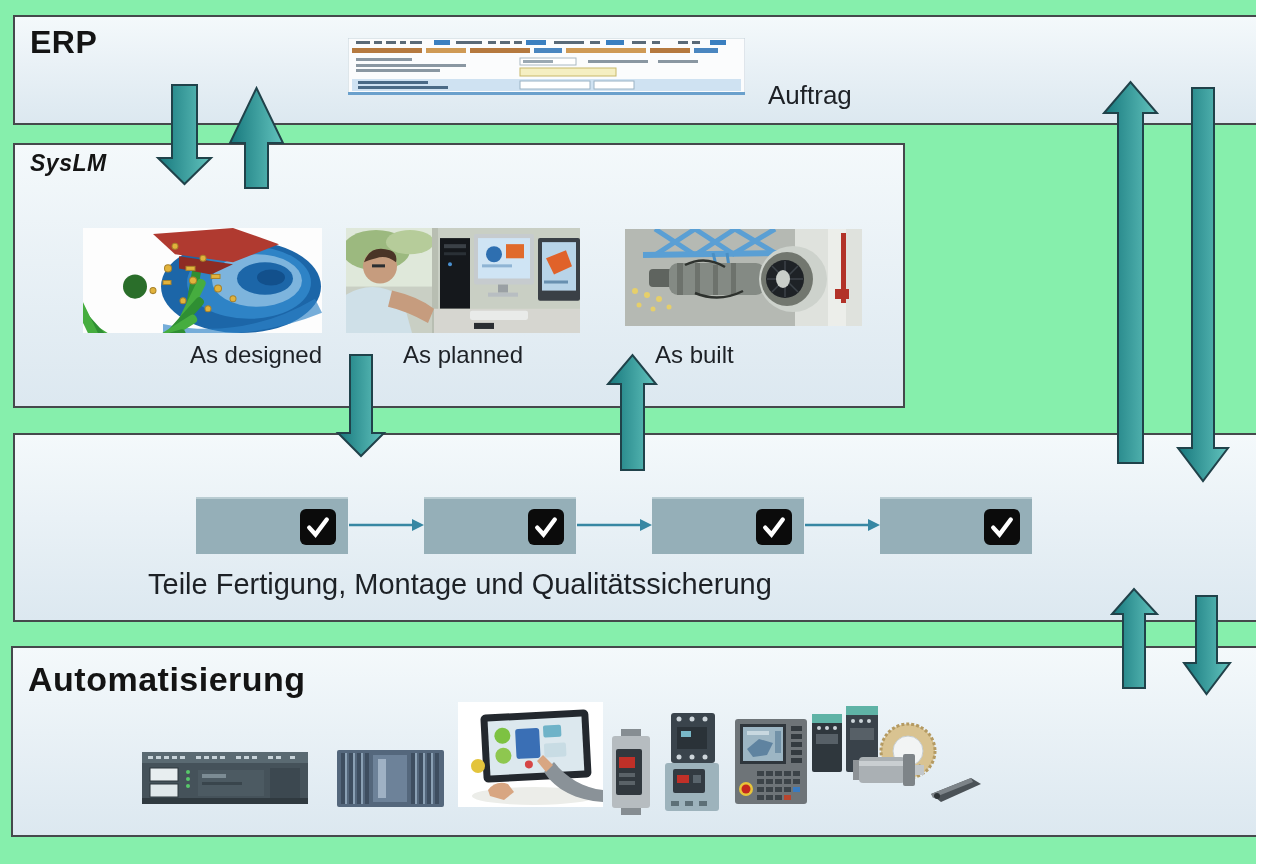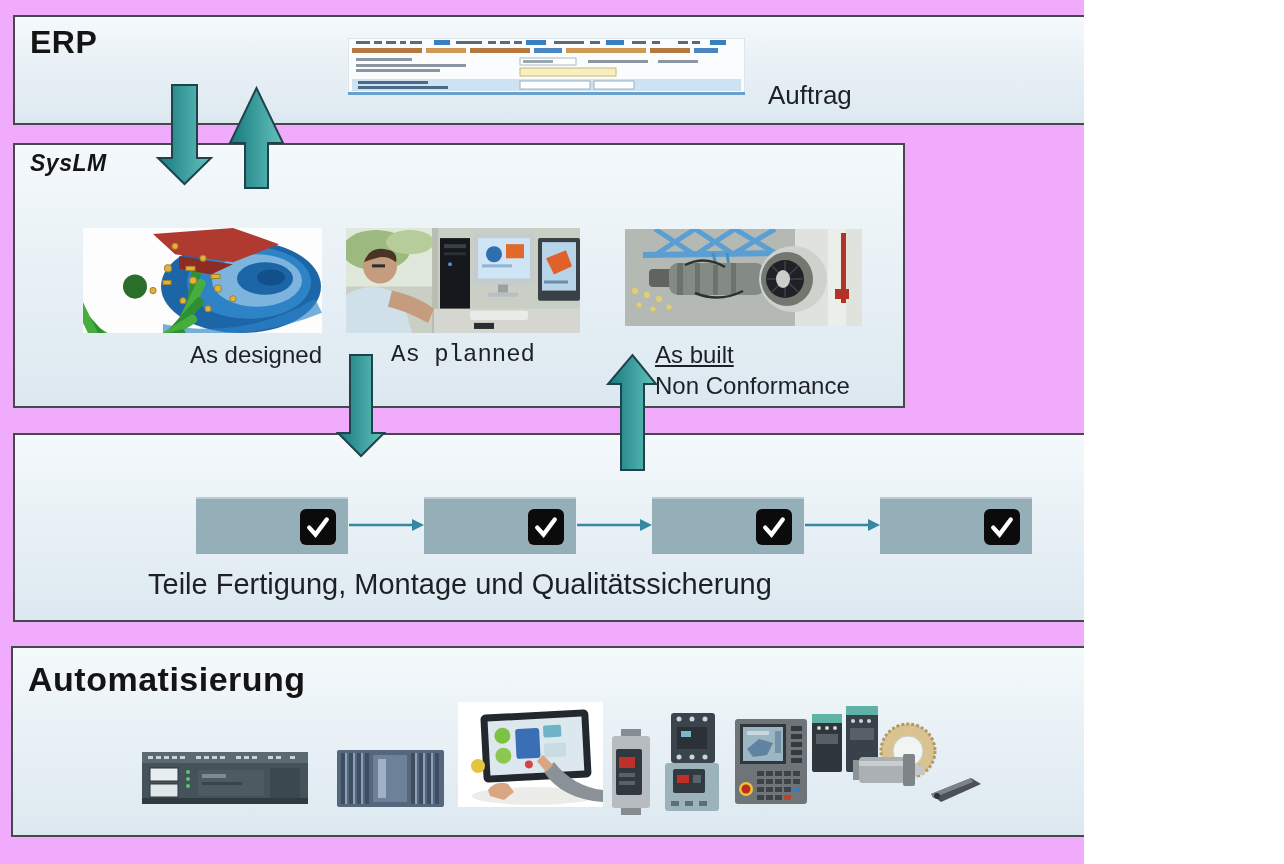--- a/index.html
+++ b/index.html
@@ -1,16 +1,16 @@
 <!DOCTYPE html>
 <html style="--arrow-gradient-start: #17787d; --arrow-gradient-end: #62c3bd; --arrow-outline: #20424a; --box-border: #45494c; --box-fill-top: #f4f9fb; --box-fill-bottom: #dce8f0; --process-box-fill: #95afb8; --process-box-edge: #b9ccd2; --connector-color: #3787a3; --checkbox-bg: #0b0b0b; --checkmark-color: #ffffff; --label-color: #1d2126;"><head>
 <meta charset="utf-8">
 <style>
   html,body{margin:0;padding:0;background:#ffffff;}
-  #canvas{position:relative;width:1084px;height:864px;background:#f0abfc;overflow:hidden;
+  #canvas{position:relative;width:1256px;height:864px;background:#86efac;overflow:hidden;
           font-family:"Liberation Sans", sans-serif;}
   .layer{position:absolute;box-sizing:border-box;border:2px solid var(--box-border);
          background:linear-gradient(180deg,var(--box-fill-top) 0%, #e9f1f6 45%, var(--box-fill-bottom) 100%);}
   .ltitle{position:absolute;font-weight:700;color:#141414;letter-spacing:.5px;white-space:nowrap;}
   .plain{position:absolute;color:var(--label-color);white-space:nowrap;}
   .imgtile{position:absolute;}
   .imgtile svg{display:block;width:100%;height:100%;}
   .pstep{position:absolute;top:497px;width:152px;height:57px;background:var(--process-box-fill);
          border-top:2px solid var(--process-box-edge);box-sizing:border-box;}
   .pcheck{position:absolute;right:12px;top:50%;transform:translateY(-50%);width:36px;height:36px;
@@ -197,23 +197,22 @@
           <circle cx="22" cy="66" r="3"></circle>
           <circle cx="34" cy="70" r="3"></circle>
         <circle cx="14" cy="76" r="2.5"></circle>
           <circle cx="28" cy="80" r="2.5"></circle>
           <circle cx="44" cy="78" r="2.5"></circle>
       </g>
     </svg>
   </div>
 
   <div class="plain" style="left:83px;top:341px;width:239px;text-align:right;font-size:24px;">As designed</div>
-  <div class="plain" style="left:346px;top:341px;width:234px;text-align:center;font-size:24px;font-family:Liberation Mono, monospace;">As planned</div>
-  <div class="plain" style="left:655px;top:341px;font-size:24px;text-decoration:underline;">As built</div>
-  <div class="plain" style="left:655px;top:372px;font-size:24px;">Non Conformance</div>
+  <div class="plain" style="left:346px;top:341px;width:234px;text-align:center;font-size:24px;">As planned</div>
+  <div class="plain" style="left:655px;top:341px;font-size:24px;">As built</div>
 
   <div class="pstep" style="left:196px;">
     <span class="pcheck">
       <svg viewBox="0 0 24 24">
           <path d="M5 12.5 L10 18 L19 6" stroke="var(--checkmark-color)" stroke-width="3.5" fill="none" stroke-linecap="round"></path>
         </svg>
     </span>
   </div>
   <div class="pstep" style="left:424px;">
     <span class="pcheck">

